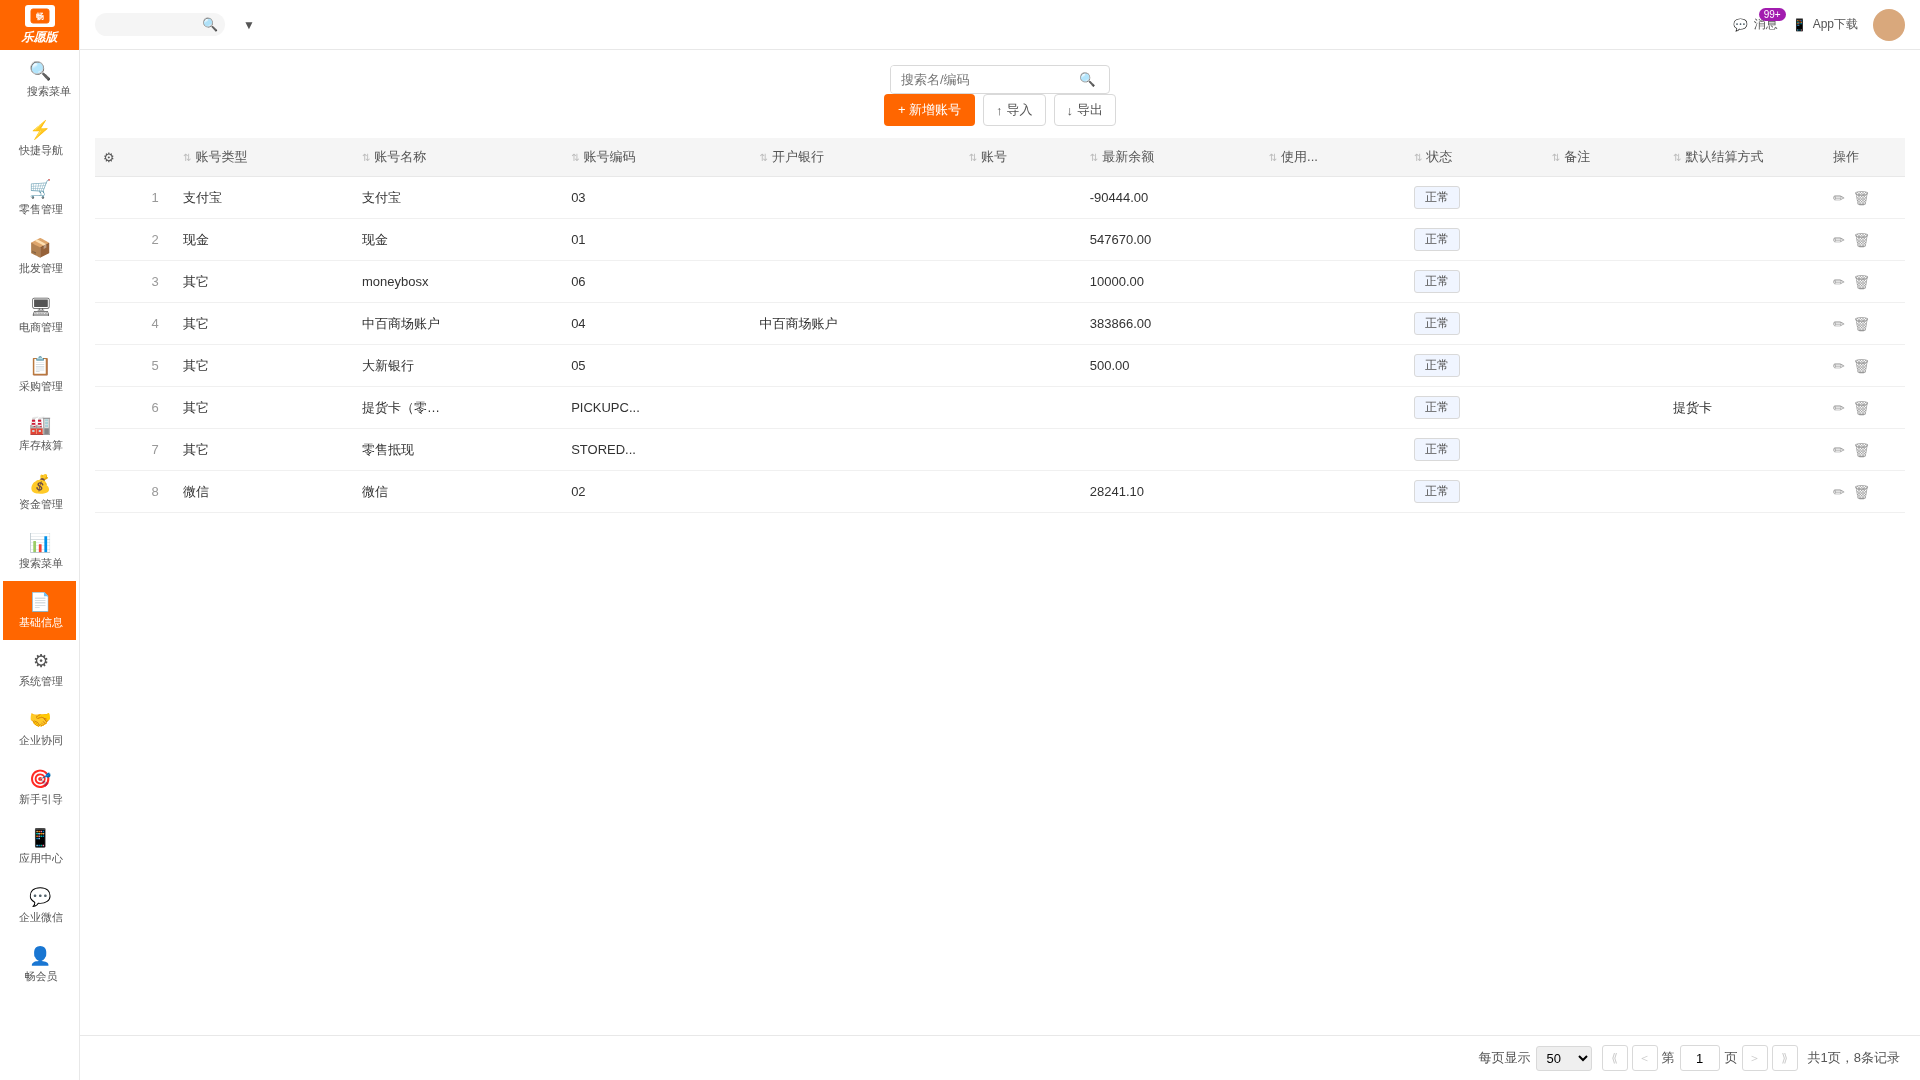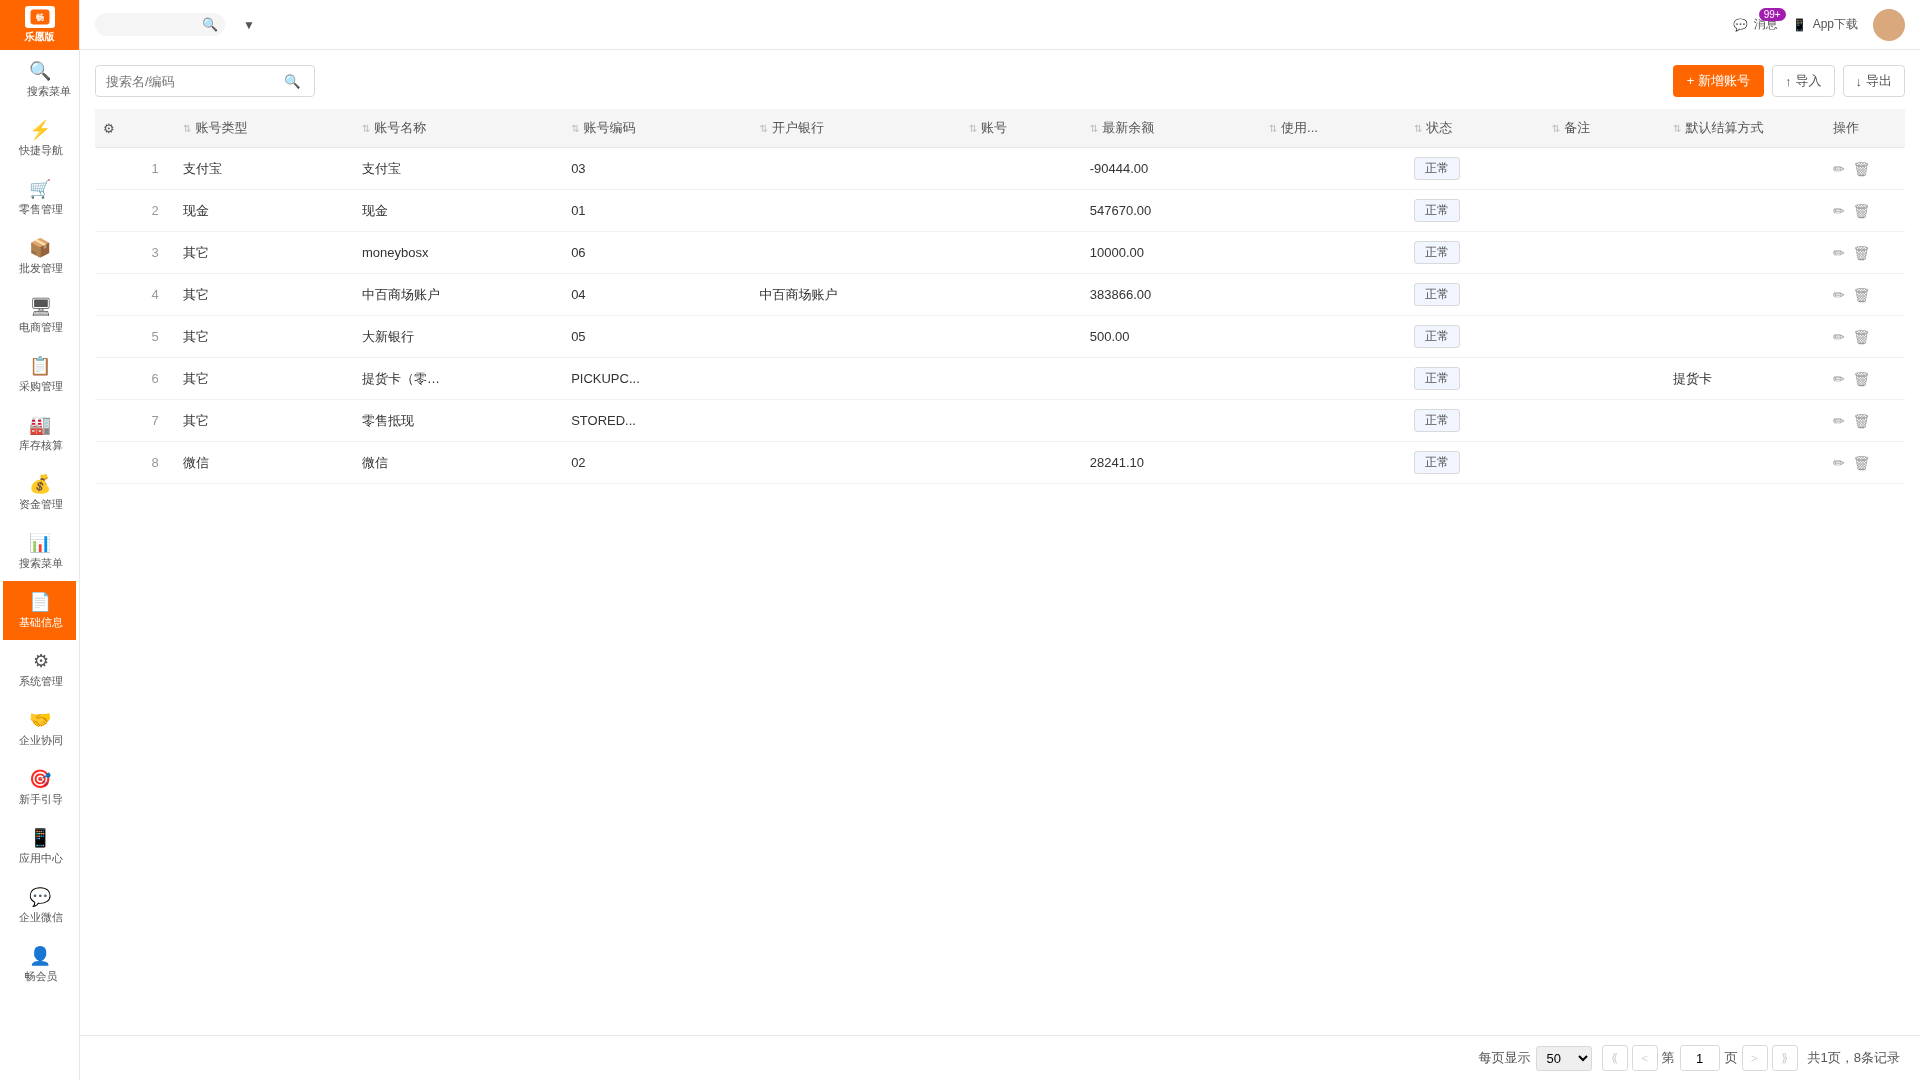--- a/index.html
+++ b/index.html
@@ -200,22 +200,24 @@
     .content {
       flex: 1;
       background: #fff;
       overflow: auto;
       padding: 15px;
     }
 
     
     .toolbar {
       display: flex;
+      align-items: center;
       justify-content: space-between;
       margin-bottom: 12px;
+      flex-direction: column;
     }
     .search-bar {
       display: flex;
       align-items: center;
       border: 1px solid #d9d9d9;
       border-radius: 4px;
       overflow: hidden;
       width: 220px;
     }
     .search-bar input {
@@ -361,21 +363,21 @@
 
 <div class="sidebar">
   <div class="sidebar-logo">
     <div class="sidebar-logo-inner">
       <div class="sidebar-logo-icon">
         <svg viewBox="0 0 20 16" fill="none">
           <rect x="1" y="1" width="18" height="14" rx="2" fill="#ff6600" stroke="#ff6600"></rect>
           <text x="10" y="11" text-anchor="middle" fill="white" font-size="8" font-weight="bold">畅</text>
         </svg>
       </div>
-      <span style="font-size:10px;margin-top:2px;">乐愿版</span>
+      <span style="font-size:12px;margin-top:2px;font-style:italic;">乐愿版</span>
     </div>
   </div>
 
   <div id="sidebar-items-container">
       <div class="sidebar-item">
       <span class="icon">🔍</span>
       <span style="font-size:11px;margin-left:16px;">搜索菜单</span>
     </div>
       <div class="sidebar-item">
       <span class="icon">⚡</span>

